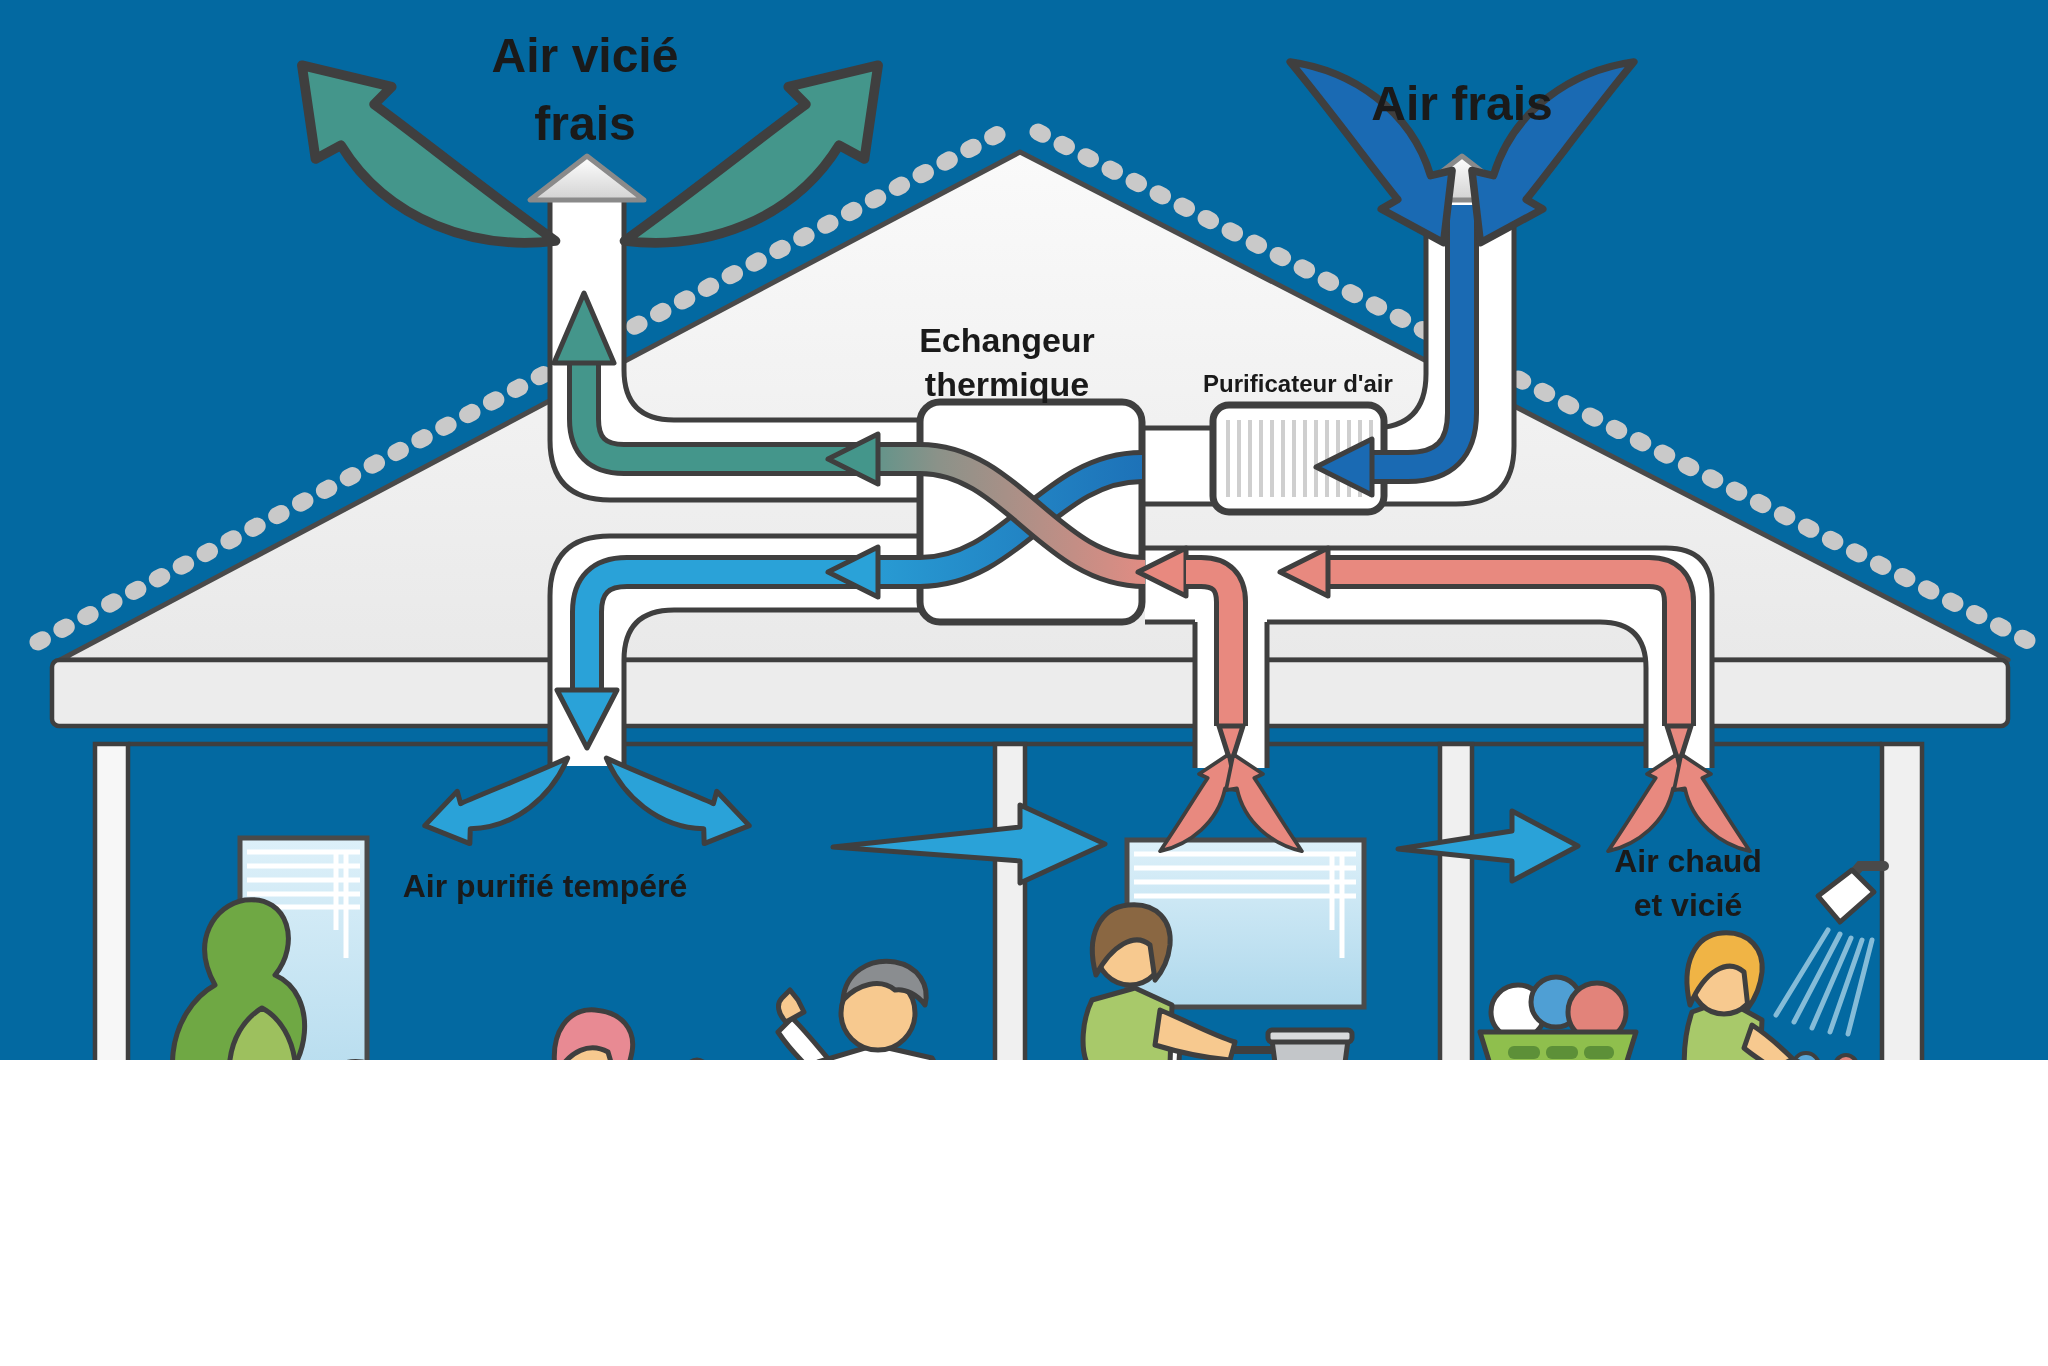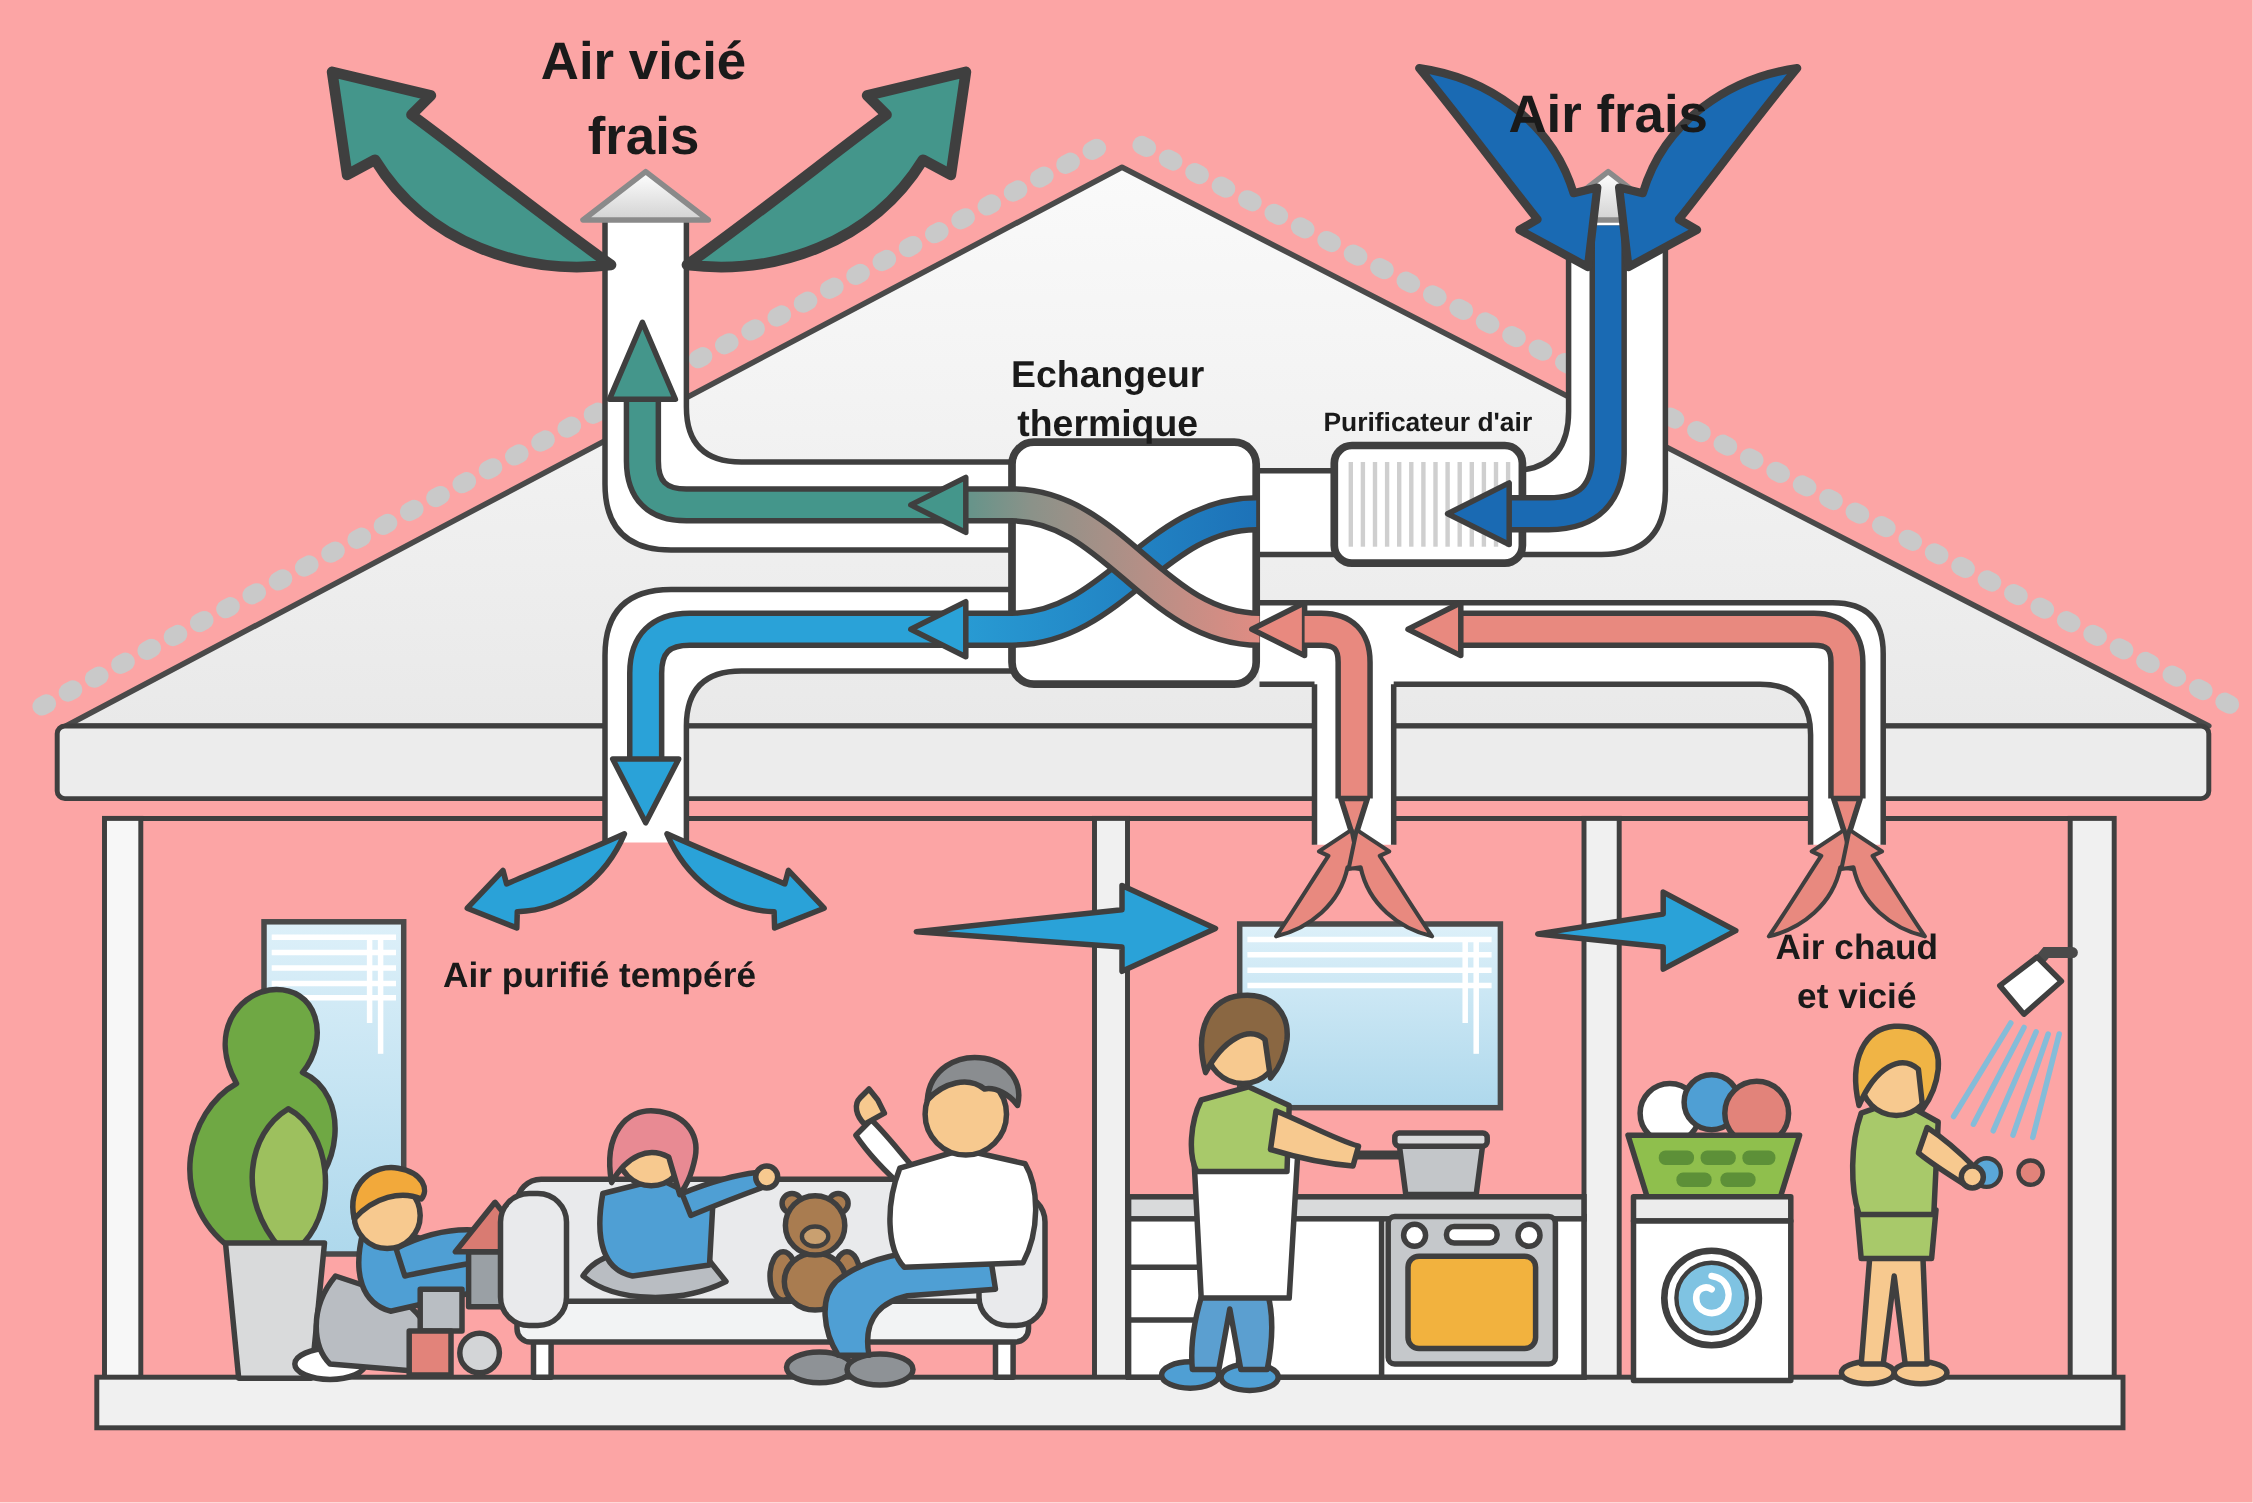--- a/index.html
+++ b/index.html
@@ -1,16 +1,16 @@
 <!DOCTYPE html>
 <html><head>
 <meta charset="utf-8">
 <style>
   html,body{margin:0;padding:0;background:#ffffff;}
-  .stage{position:relative;width:2048px;height:1366px;background:#fca5a5;overflow:hidden;
+  .stage{position:relative;width:2048px;height:1060px;background:#0369a1;overflow:hidden;
          font-family:"Liberation Sans", sans-serif;text-decoration:underline;}
   svg{position:absolute;left:0;top:0;}
   text{font-family:"Liberation Sans", sans-serif;font-weight:bold;fill:#1a1a1a;}
   .lbl-big{font-size:48px;}
   .lbl-room{font-size:32px;}
   .lbl-exch{font-size:34px;}
   .lbl-purif{font-size:24px;}
 </style>
 </head>
 <body>

